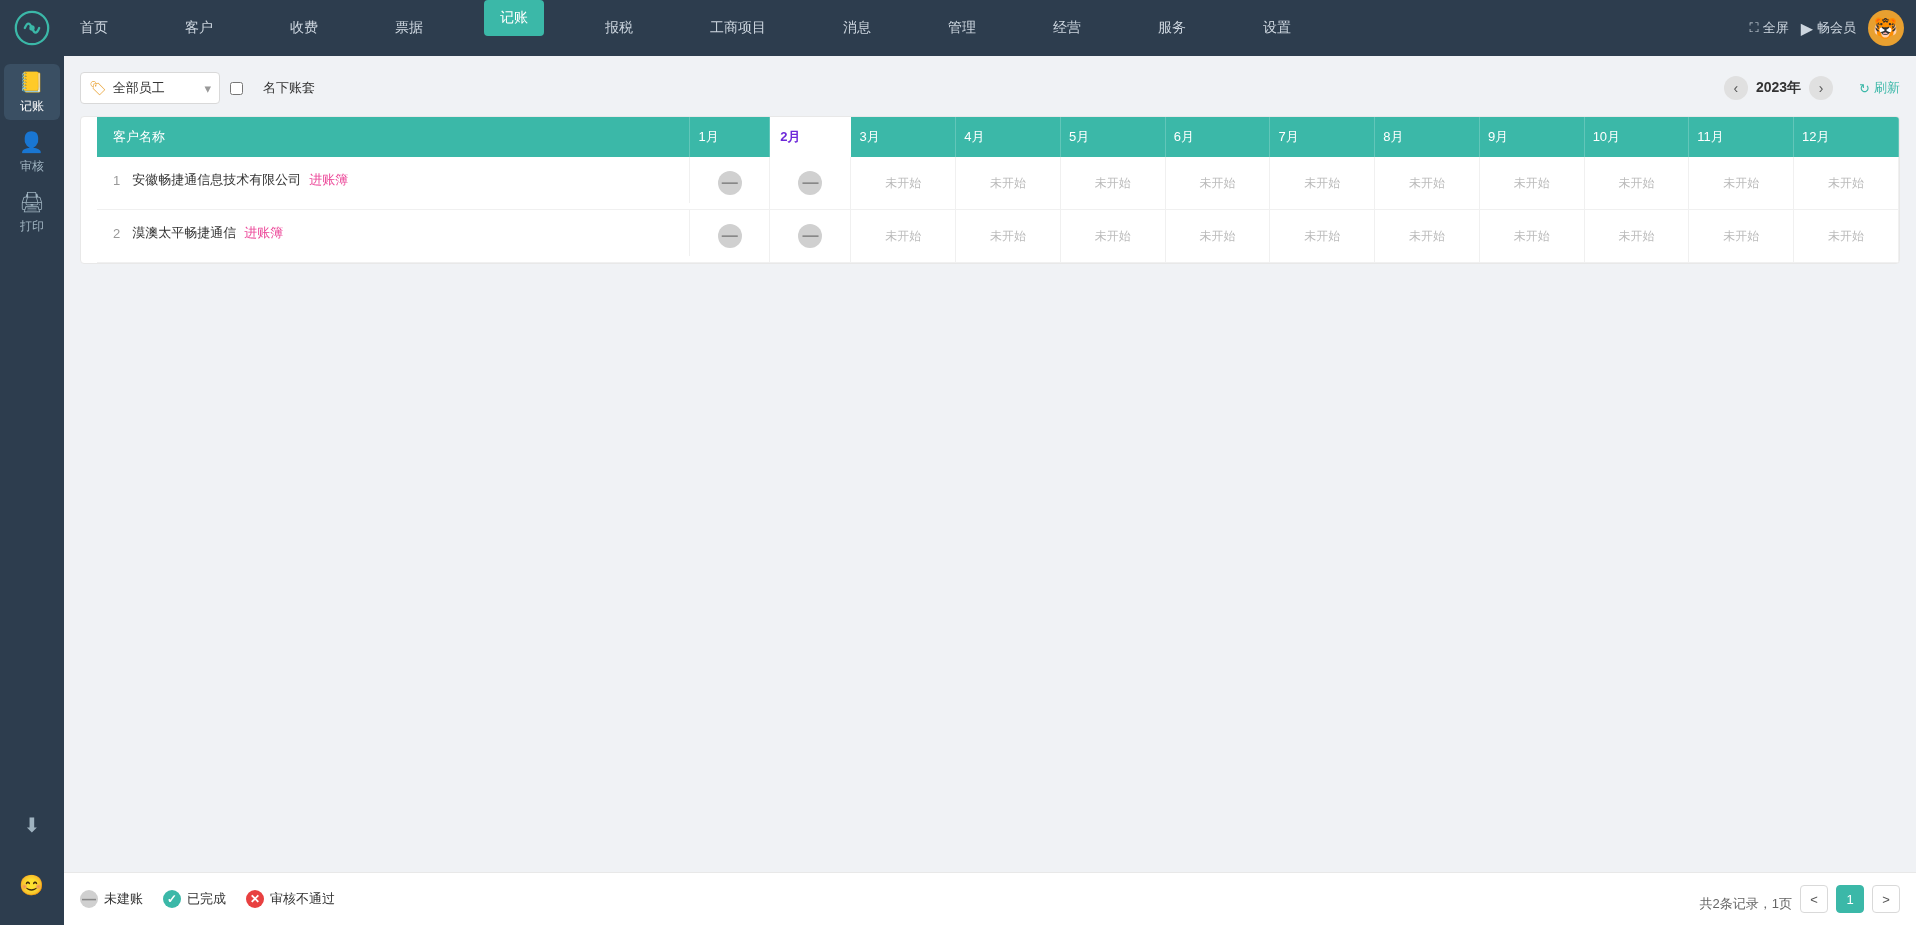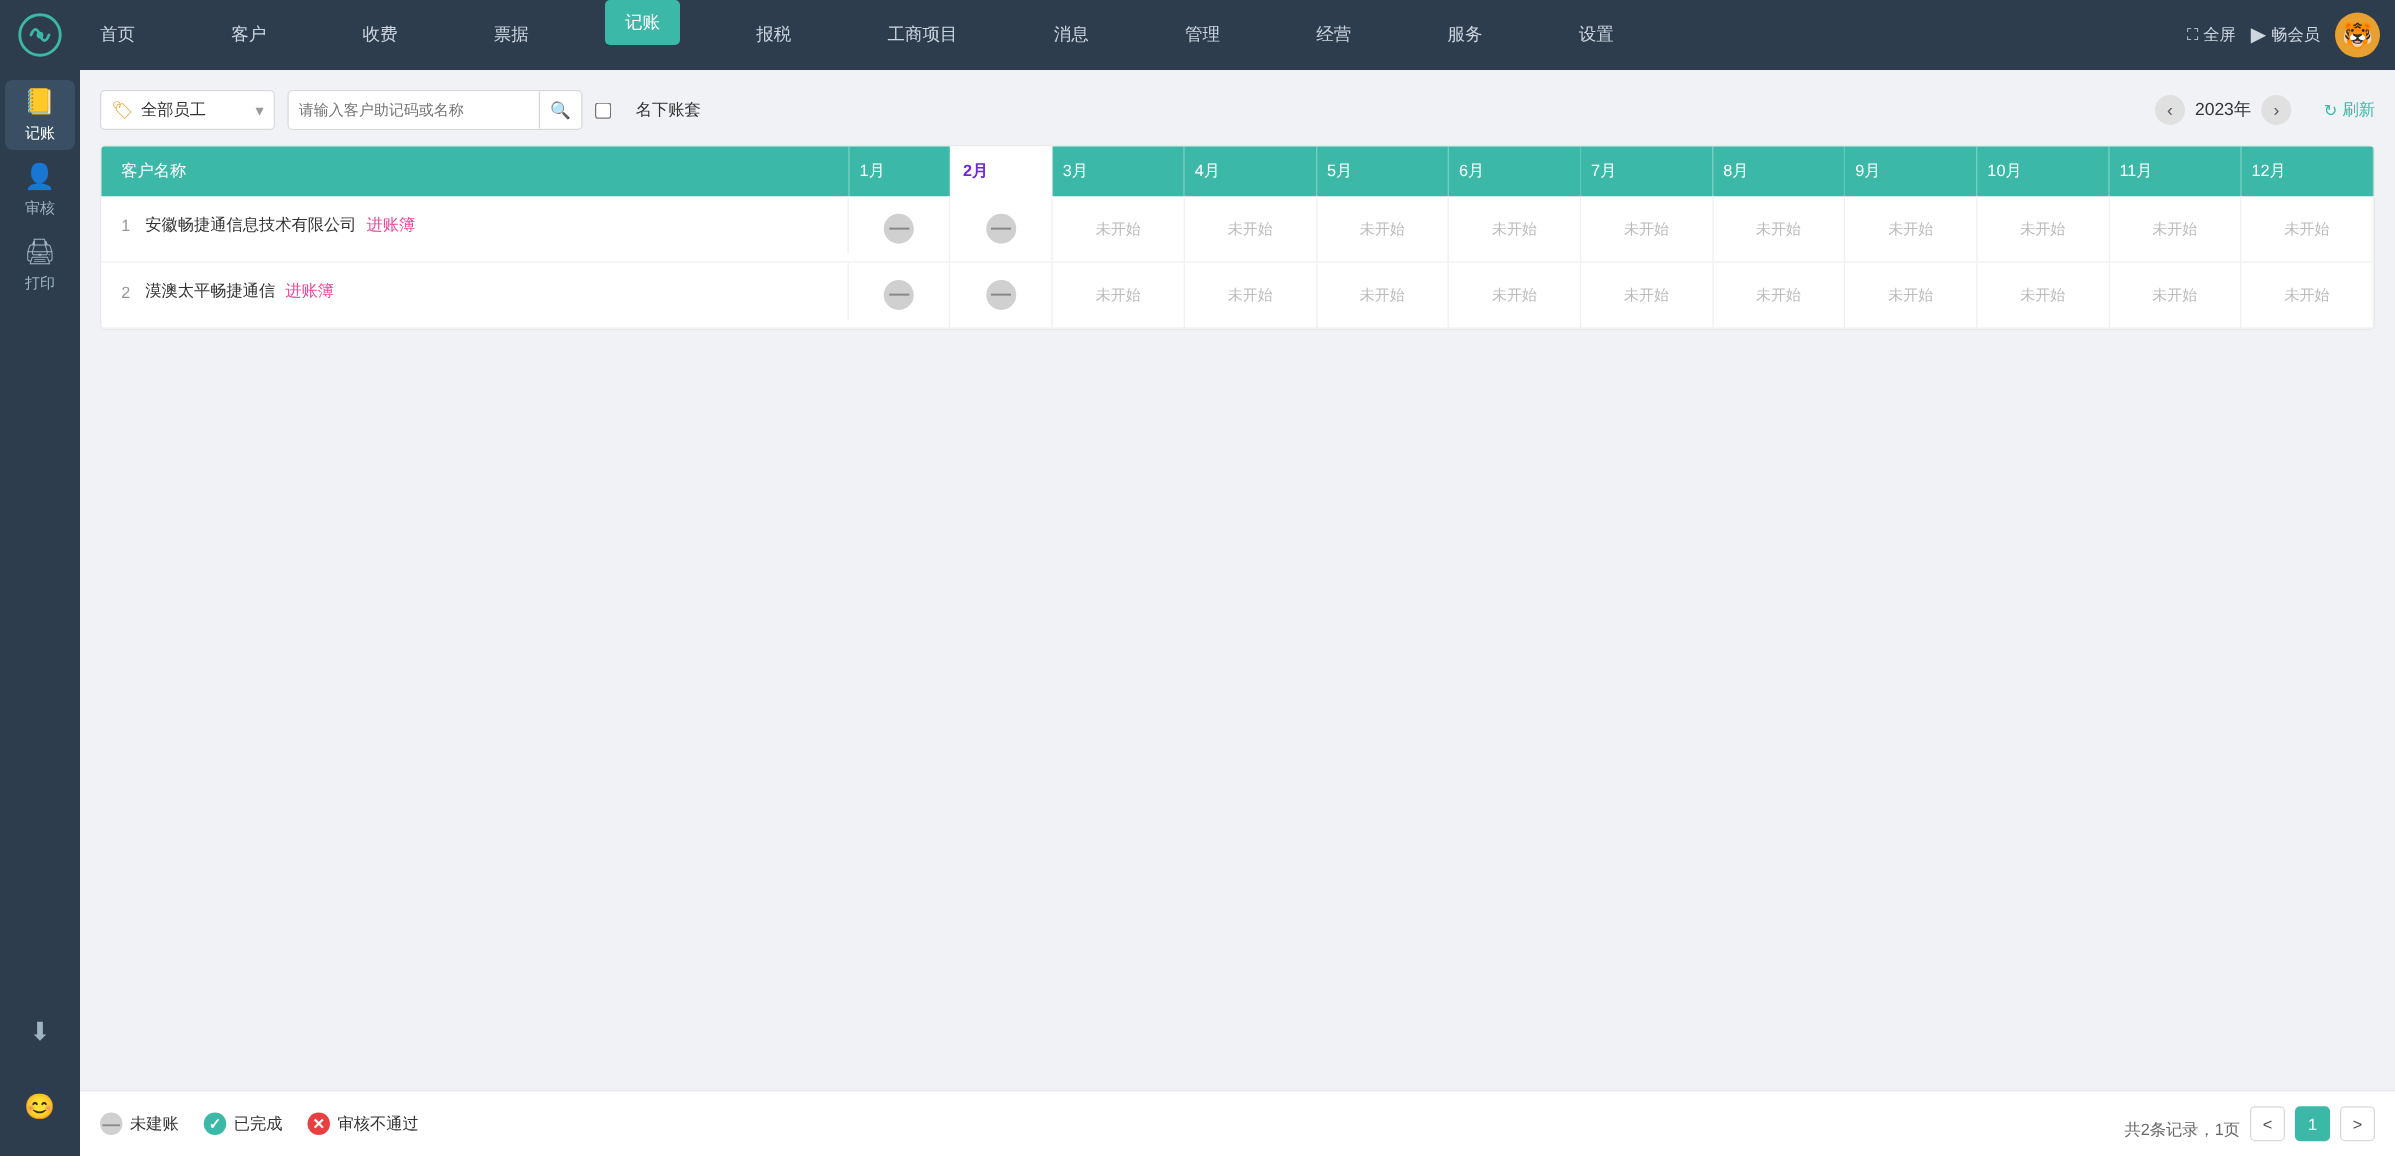--- a/index.html
+++ b/index.html
@@ -198,40 +198,41 @@
       border-radius: 50%;
       background: #e0e0e0;
       border: none;
       cursor: pointer;
       display: flex;
       align-items: center;
       justify-content: center;
       color: #555;
       font-size: 14px;
     }
-    .year-text { font-size: 14px; font-weight: 400; color: #333; }
+    .year-text { font-size: 14px; font-weight: 700; color: #333; }
     .refresh-btn {
       display: flex;
       align-items: center;
       gap: 4px;
       color: #3bb8a8;
       cursor: pointer;
       font-size: 13px;
       margin-left: 16px;
     }
 
     
     .table-wrap {
       background: #fff;
       border-radius: 4px;
       overflow: hidden;
       border: 1px solid #e8e8e8;
     }
     .table-scroll {
       overflow-x: auto;
+      margin-left: 16px;
     }
     table {
       width: 100%;
       border-collapse: collapse;
       min-width: 1400px;
     }
     thead tr th {
       background: #3bb8a8;
       color: #fff;
       font-weight: 500;
@@ -417,26 +418,20 @@
     </div>
   </div>
 
   <div class="main-content">
 
     <div class="toolbar">
       <div class="employee-select">
         <span class="emp-icon">🏷</span>
         <span>全部员工</span>
         <span class="arrow">▾</span>
-      </div>
-      <div class="search-input-wrap">
-        <input class="search-input" type="text" placeholder="请输入客户助记码或名称" style="">
-        <button class="search-btn">
-          <span>🔍</span>
-        </button>
       </div>
       <label class="checkbox-label">
         <input type="checkbox" style="">
         <span>名下账套</span>
       </label>
       <div class="year-nav">
         <button class="nav-arrow">‹</button>
         <span class="year-text">2023年</span>
         <button class="nav-arrow">›</button>
       </div>

